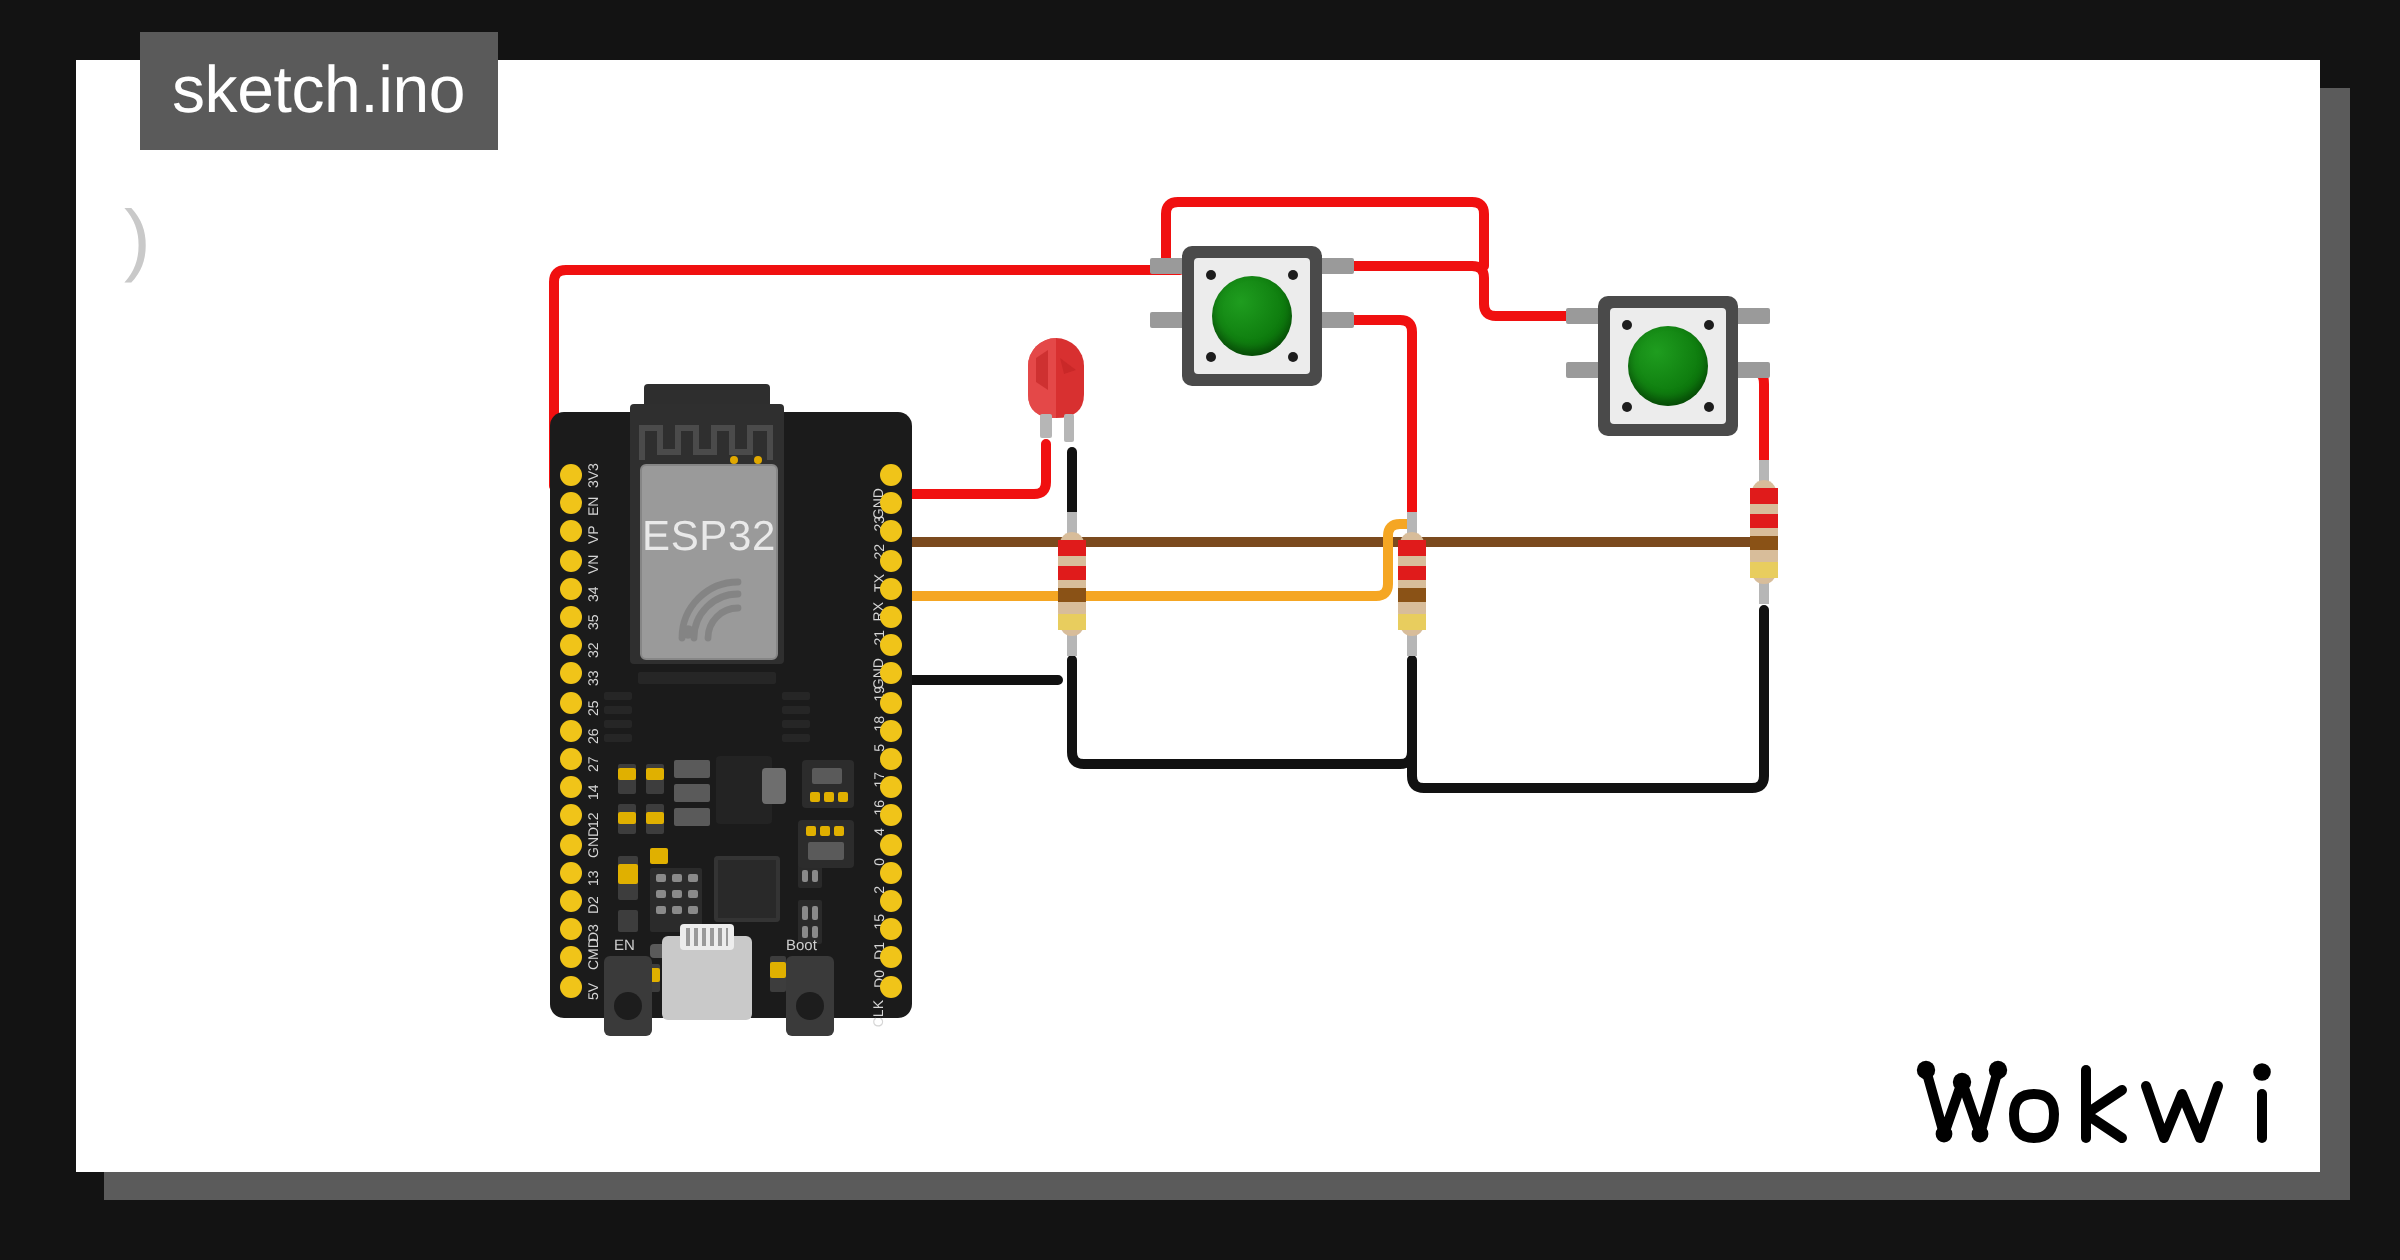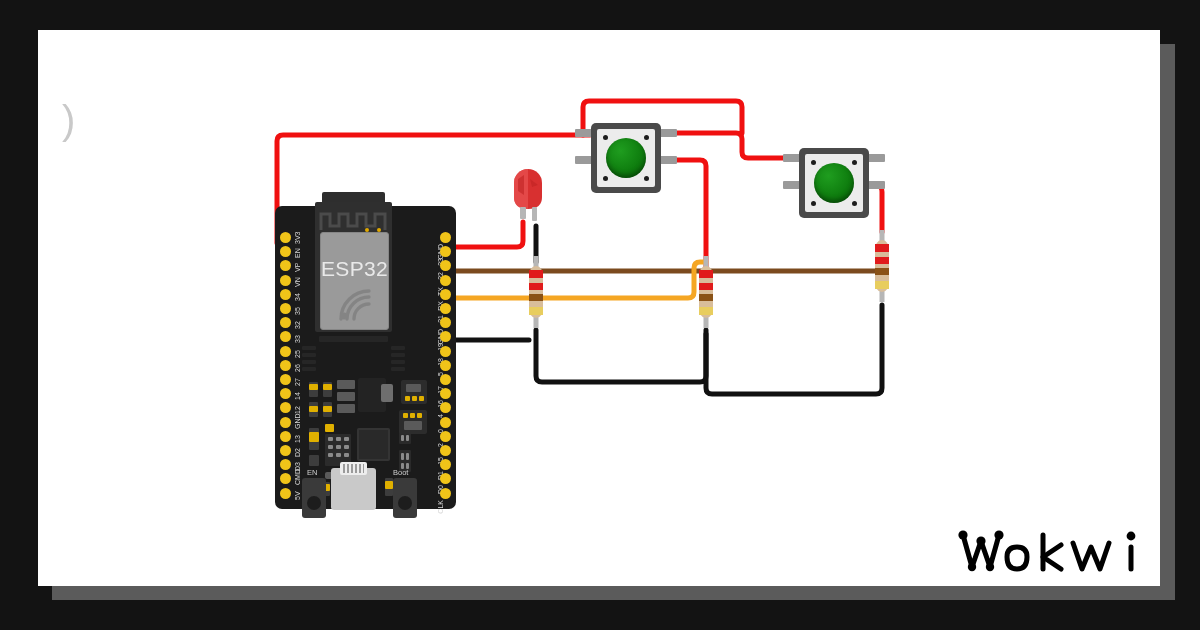--- a/index.html
+++ b/index.html
@@ -72,20 +72,21 @@
   .res{position:absolute;width:22px;height:72px;}
 </style>
 </head>
 <body>
 
 <div class="stage">
 
   <div class="panel-shadow"></div>
   <div class="panel"></div>
 
+  <div class="tab-badge">sketch.ino</div>
   <div class="paren">)</div>
 
   <svg class="diagram" viewBox="0 0 1200 630">
     <g fill="none" stroke-linecap="round" stroke-linejoin="round">
 
       <path d="M 277 243 L 277 141 Q 277 135 283 135 L 590 135" stroke="#f01010" stroke-width="5"></path>
 
       <path d="M 428 247 L 517 247 Q 523 247 523 241 L 523 222" stroke="#f01010" stroke-width="5"></path>
 
       <path d="M 668 133 L 736 133 Q 742 133 742 139 L 742 152 Q 742 158 748 158 L 798 158" stroke="#f01010" stroke-width="5"></path>

